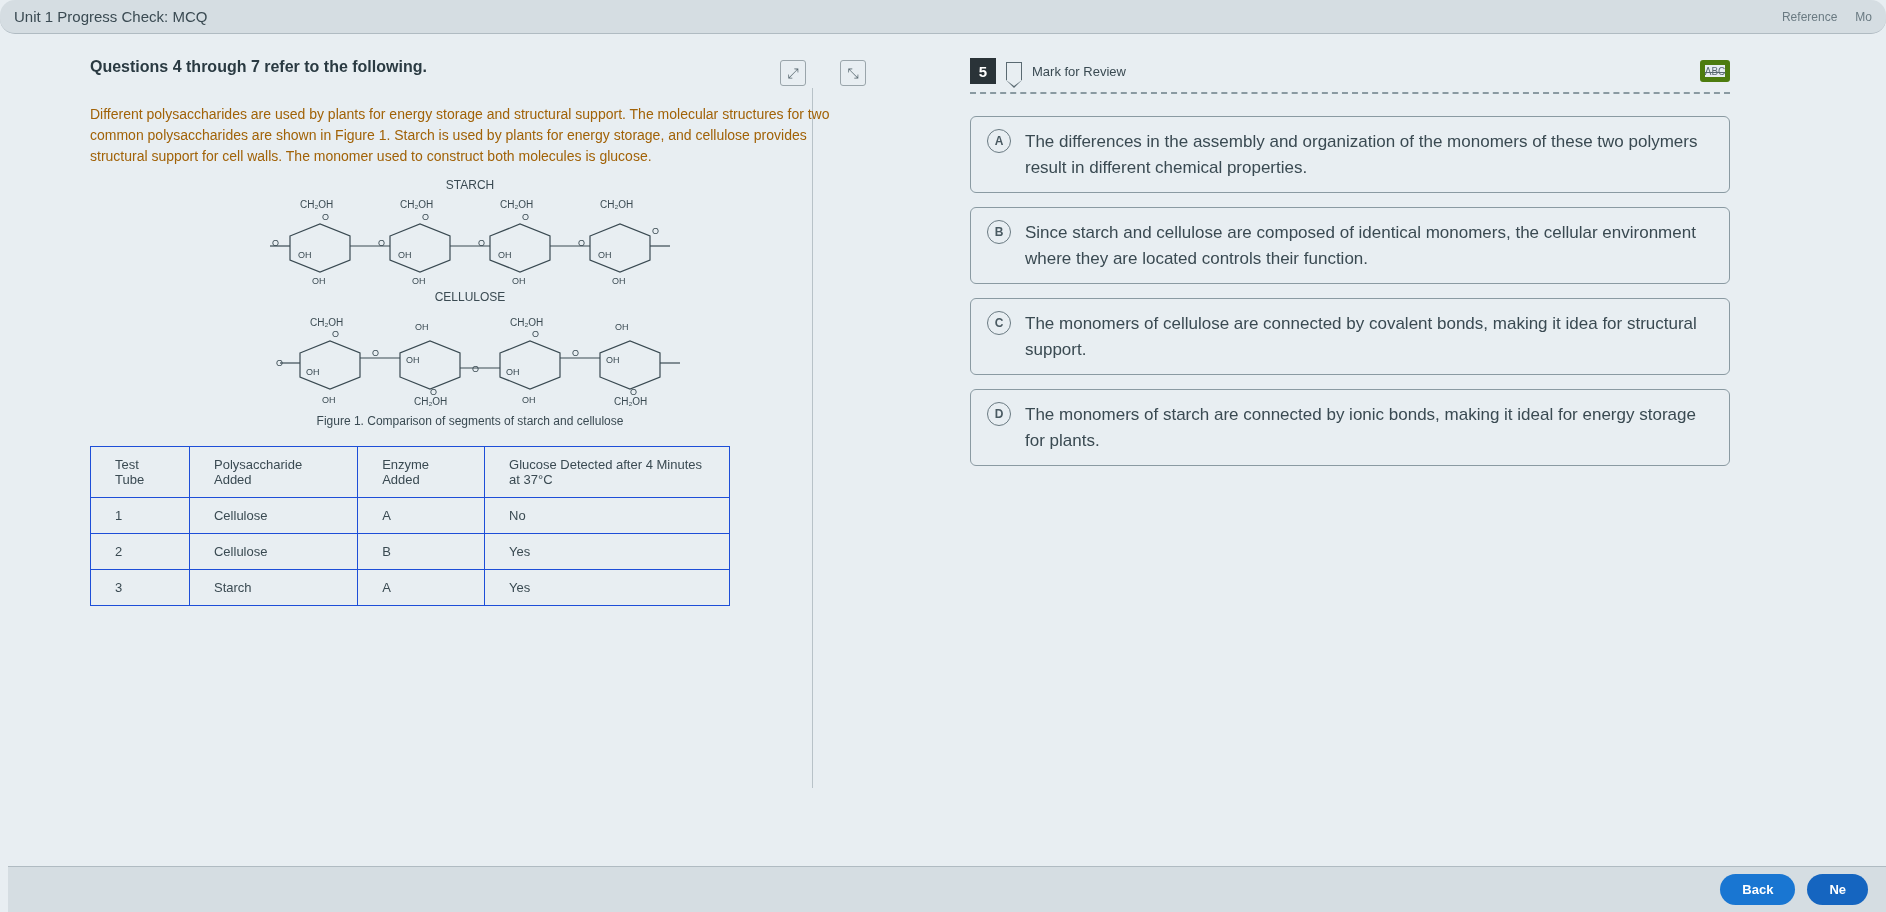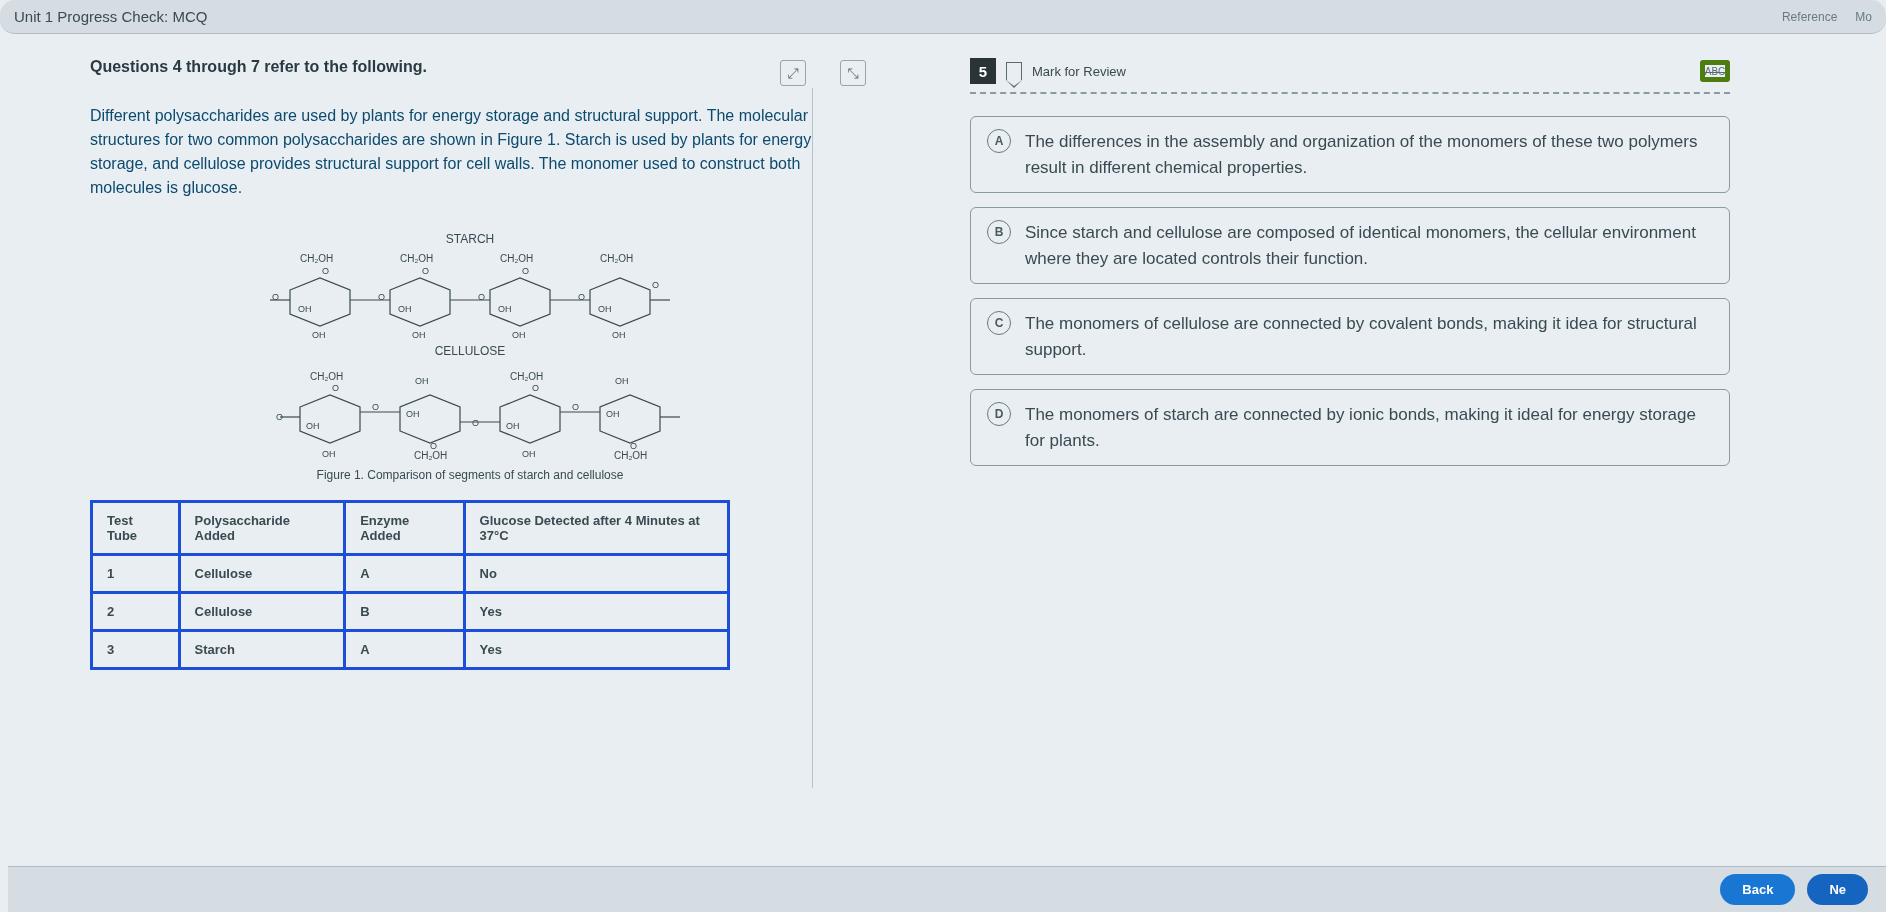--- a/index.html
+++ b/index.html
@@ -62,24 +62,24 @@
       height: 700px;
       background: #b8c2c8;
     }
     .stimulus-title {
       font-size: 16px;
       font-weight: bold;
       color: #2a3a42;
       margin-bottom: 28px;
     }
     .stimulus-body {
-      font-size: 16px;
-      color: #0c4a6e;
+      font-size: 14px;
+      color: #a16207;
       line-height: 1.5;
-      margin-bottom: 32px;
+      margin-bottom: 11px;
     }
     .figure-box {
       text-align: center;
       margin: 10px 0 18px 0;
     }
     .struct-label {
       font-size: 12px;
       color: #3a4a52;
       margin: 4px 0;
     }
@@ -102,24 +102,24 @@
       text-align: center;
       margin: 8px 0 12px 0;
     }
     table.data-table {
       border-collapse: collapse;
       width: 640px;
       font-size: 13px;
       color: #3a4a52;
     }
     table.data-table th, table.data-table td {
-      border: 3px solid #1d4ed8;
-      padding: 10px 14px;
+      border: 1px solid #1d4ed8;
+      padding: 10px 24px;
       text-align: left;
-      font-weight: bold;
+      font-weight: normal;
     }
     .q-header {
       display: flex;
       align-items: center;
       gap: 10px;
       border-bottom: 2px dashed #8a9aa2;
       padding-bottom: 8px;
       margin-bottom: 22px;
     }
     .q-num {

